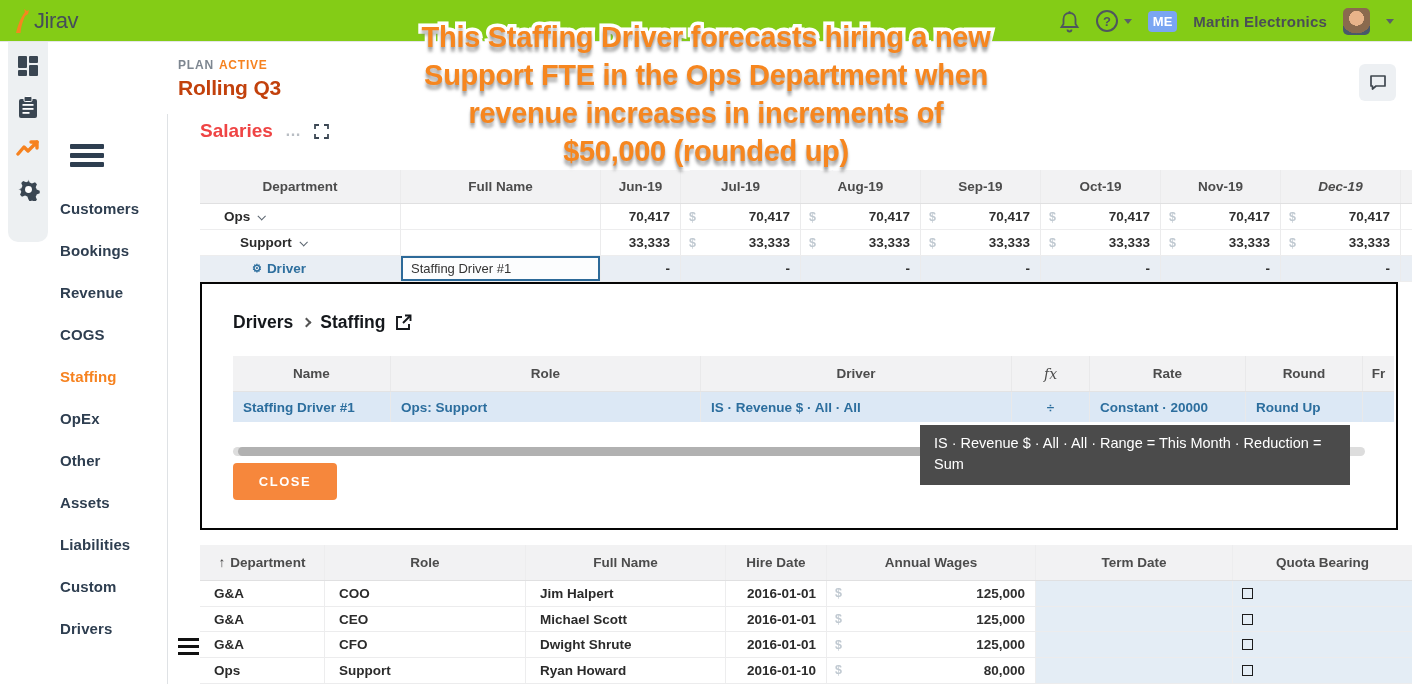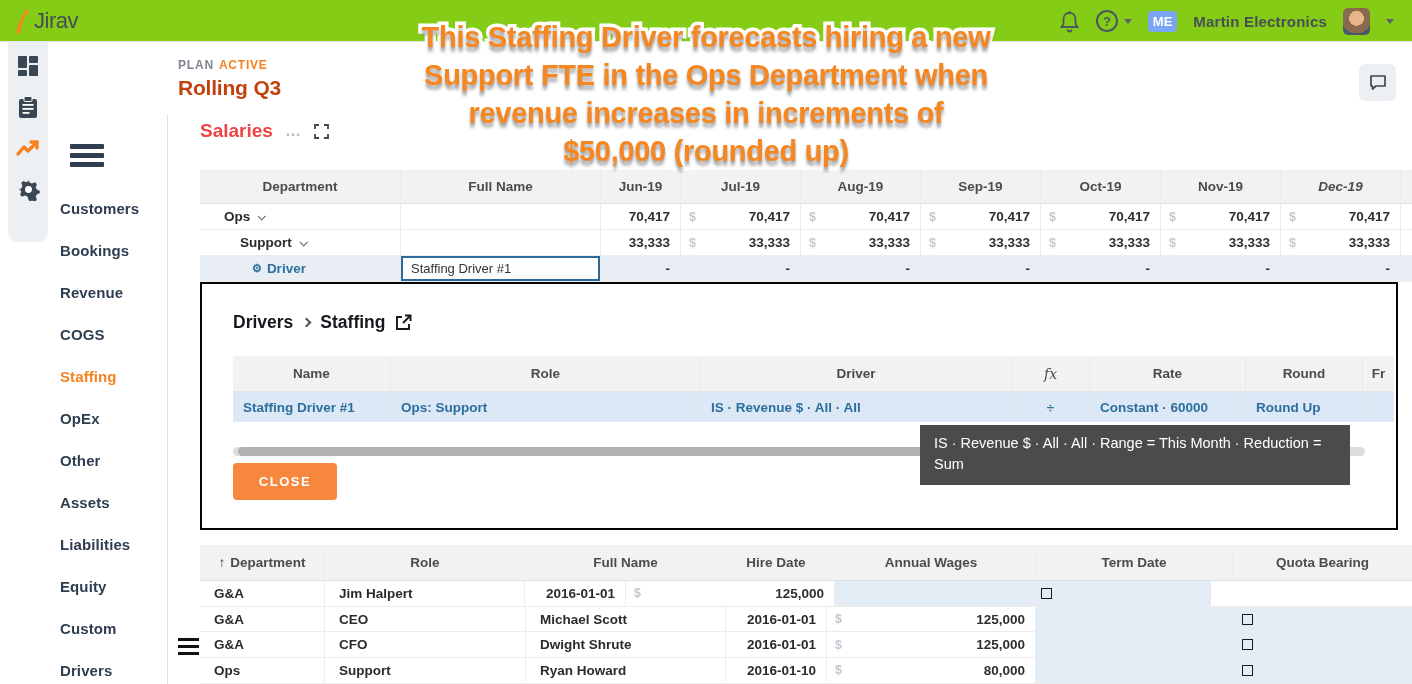--- a/index.html
+++ b/index.html
@@ -168,21 +168,20 @@
   <nav class="nav-items">
       <div class="nav-item">Customers</div>
       <div class="nav-item">Bookings</div>
       <div class="nav-item">Revenue</div>
       <div class="nav-item">COGS</div>
       <div class="nav-item active">Staffing</div>
       <div class="nav-item">OpEx</div>
       <div class="nav-item">Other</div>
       <div class="nav-item">Assets</div>
       <div class="nav-item">Liabilities</div>
-      <div class="nav-item">Equity</div>
       <div class="nav-item">Custom</div>
       <div class="nav-item">Drivers</div>
     </nav>
   <div class="v-divider"></div>
 
   <div class="plan-eyebrow">
     <span>PLAN</span><span class="status">ACTIVE</span>
   </div>
   <div class="plan-title">Rolling Q3</div>
   <div class="chat-btn">
@@ -350,21 +349,21 @@
           </div>
           <div class="mod-cell" style="width: 32px;">
             <div>Fr</div>
           </div>
         </div>
         <div class="mod-row">
           <div class="mod-cell" style="width: 157px;">Staffing Driver #1</div>
           <div class="mod-cell" style="width: 310px;">Ops: Support</div>
           <div class="mod-cell" style="width: 311px;">IS · Revenue $ · All · All</div>
           <div class="mod-cell fx-col" style="width: 78px;">÷</div>
-          <div class="mod-cell" style="width: 156px;">Constant · 60000</div>
+          <div class="mod-cell" style="width: 156px;">Constant · 20000</div>
           <div class="mod-cell" style="width: 117px;">Round Up</div>
           <div class="mod-cell" style="width: 32px;"></div>
         </div>
       </div>
     <div class="mod-scroll">
       <div class="mod-thumb"></div>
     </div>
     <button class="close-btn">CLOSE</button>
   </div>
 
@@ -390,20 +389,21 @@
         </div>
         <div class="st-cell" style="width: 197px;">
           <div>Term Date</div>
         </div>
         <div class="st-cell" style="width: 180px;">
           <div>Quota Bearing</div>
         </div>
       </div>
       <div class="st-row">
         <div class="st-cell left" style="width: 124px;">G&amp;A</div>
+        <div class="st-cell left" style="width: 201px;">COO</div>
         <div class="st-cell left" style="width: 200px;">Jim Halpert</div>
         <div class="st-cell right" style="width: 101px;">2016-01-01</div>
         <div class="st-cell" style="width: 209px;">
           <div class="cell-dollar">$</div>
           <div class="cell-val">125,000</div>
         </div>
         <div class="st-cell hl" style="width: 197px;"></div>
         <div class="st-cell hl" style="width: 180px;">
           <div class="checkbox"></div>
         </div>

